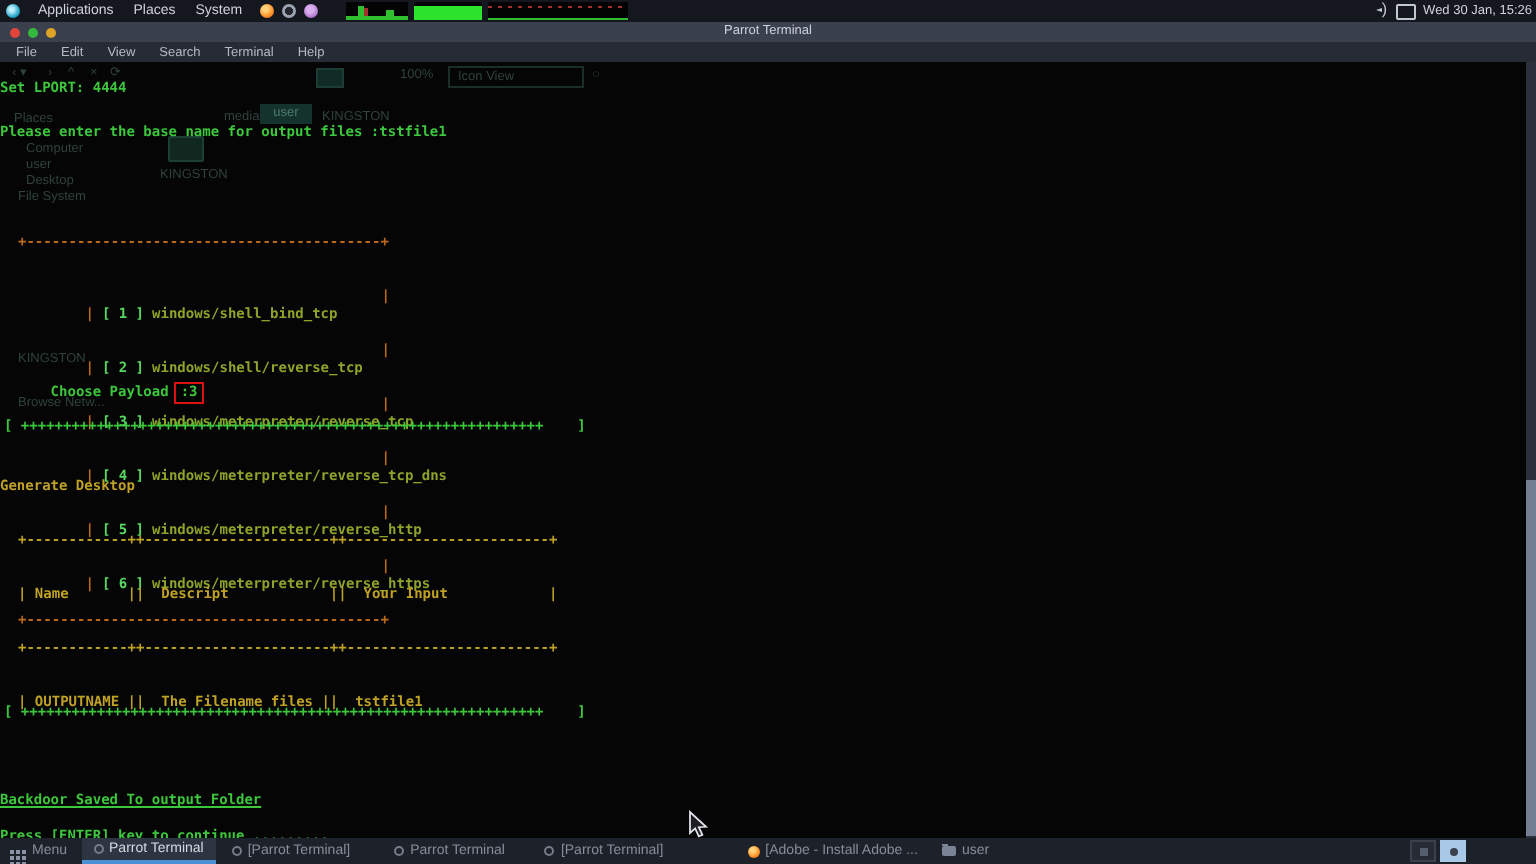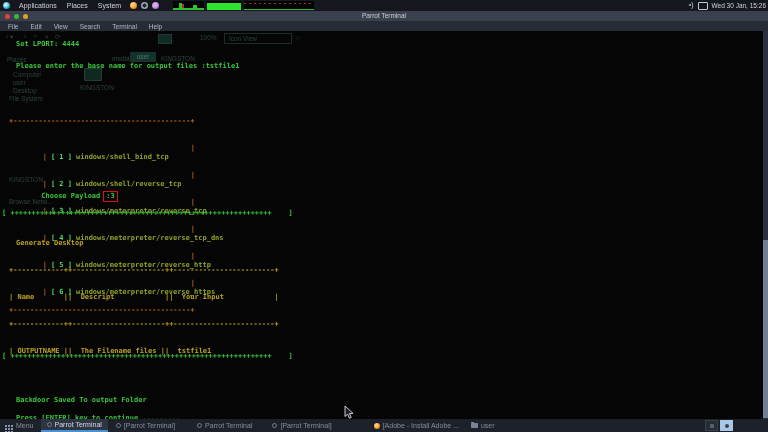--- a/index.html
+++ b/index.html
@@ -55,21 +55,21 @@
   .gh-chip{background:#122a25;border:1px solid #1d3c34;}
   #gh-userbox{left:130px;top:21px;width:26px;height:10px;background:#14332c;
               color:#4e7a6b;text-align:center;line-height:10px;}
   #gh-viewbox{left:224px;top:2px;width:62px;height:9px;border:1px solid #1c2e29;color:#30433e;
               line-height:9px;padding-left:4px;}
   #gh-folder-big{left:84px;top:37px;width:16px;height:11px;background:#10281f;
                  border:1px solid #1c4034;border-radius:1px;}
   #gh-folder-chip{left:158px;top:3px;width:12px;height:8px;}
 
   
-  .tl{position:absolute;left:16px;}
+  .tl{position:absolute;left:0;}
   .green{color:#3cc73c;}
   .bgreen{color:#57d960;}
   .olive{color:#8ea32c;}
   .orange{color:#bf6a18;}
   .yellow{color:#bfa125;}
   .redbox{display:inline-block;border:1.5px solid #dd1111;padding:0 2px;margin-left:3px;}
 
   .pbox{position:absolute;left:9px;top:68px;width:186px;}
   .prow{position:relative;height:9px;}
   .prow .num{margin-left:4px;}
@@ -211,21 +211,21 @@
       <div>+------------++----------------------++------------------------+</div>
       <div>| Name       ||  Descript            ||  Your Input            |</div>
       <div>+------------++----------------------++------------------------+</div>
       <div>| OUTPUTNAME ||  The Filename files ||  tstfile1</div>
       
       
     </div>
 
     <div class="bar green" style="top:321px;">[ ++++++++++++++++++++++++++++++++++++++++++++++++++++++++++++++    ]</div>
 
-    <div class="tl green" style="top:365px;">Backdoor Saved To output Folder</div>
+    <div class="tl green" style="top:365px;text-decoration:underline;">Backdoor Saved To output Folder</div>
     <div class="tl green" style="top:383px;">Press [ENTER] key to continue .........</div>
 
     <div id="sb-track"></div>
     <div id="sb-thumb"></div>
   </div>
 
   <div id="taskbar">
     <div id="menu-btn">
       <div class="grid-icon"></div>
       <span>Menu</span>

